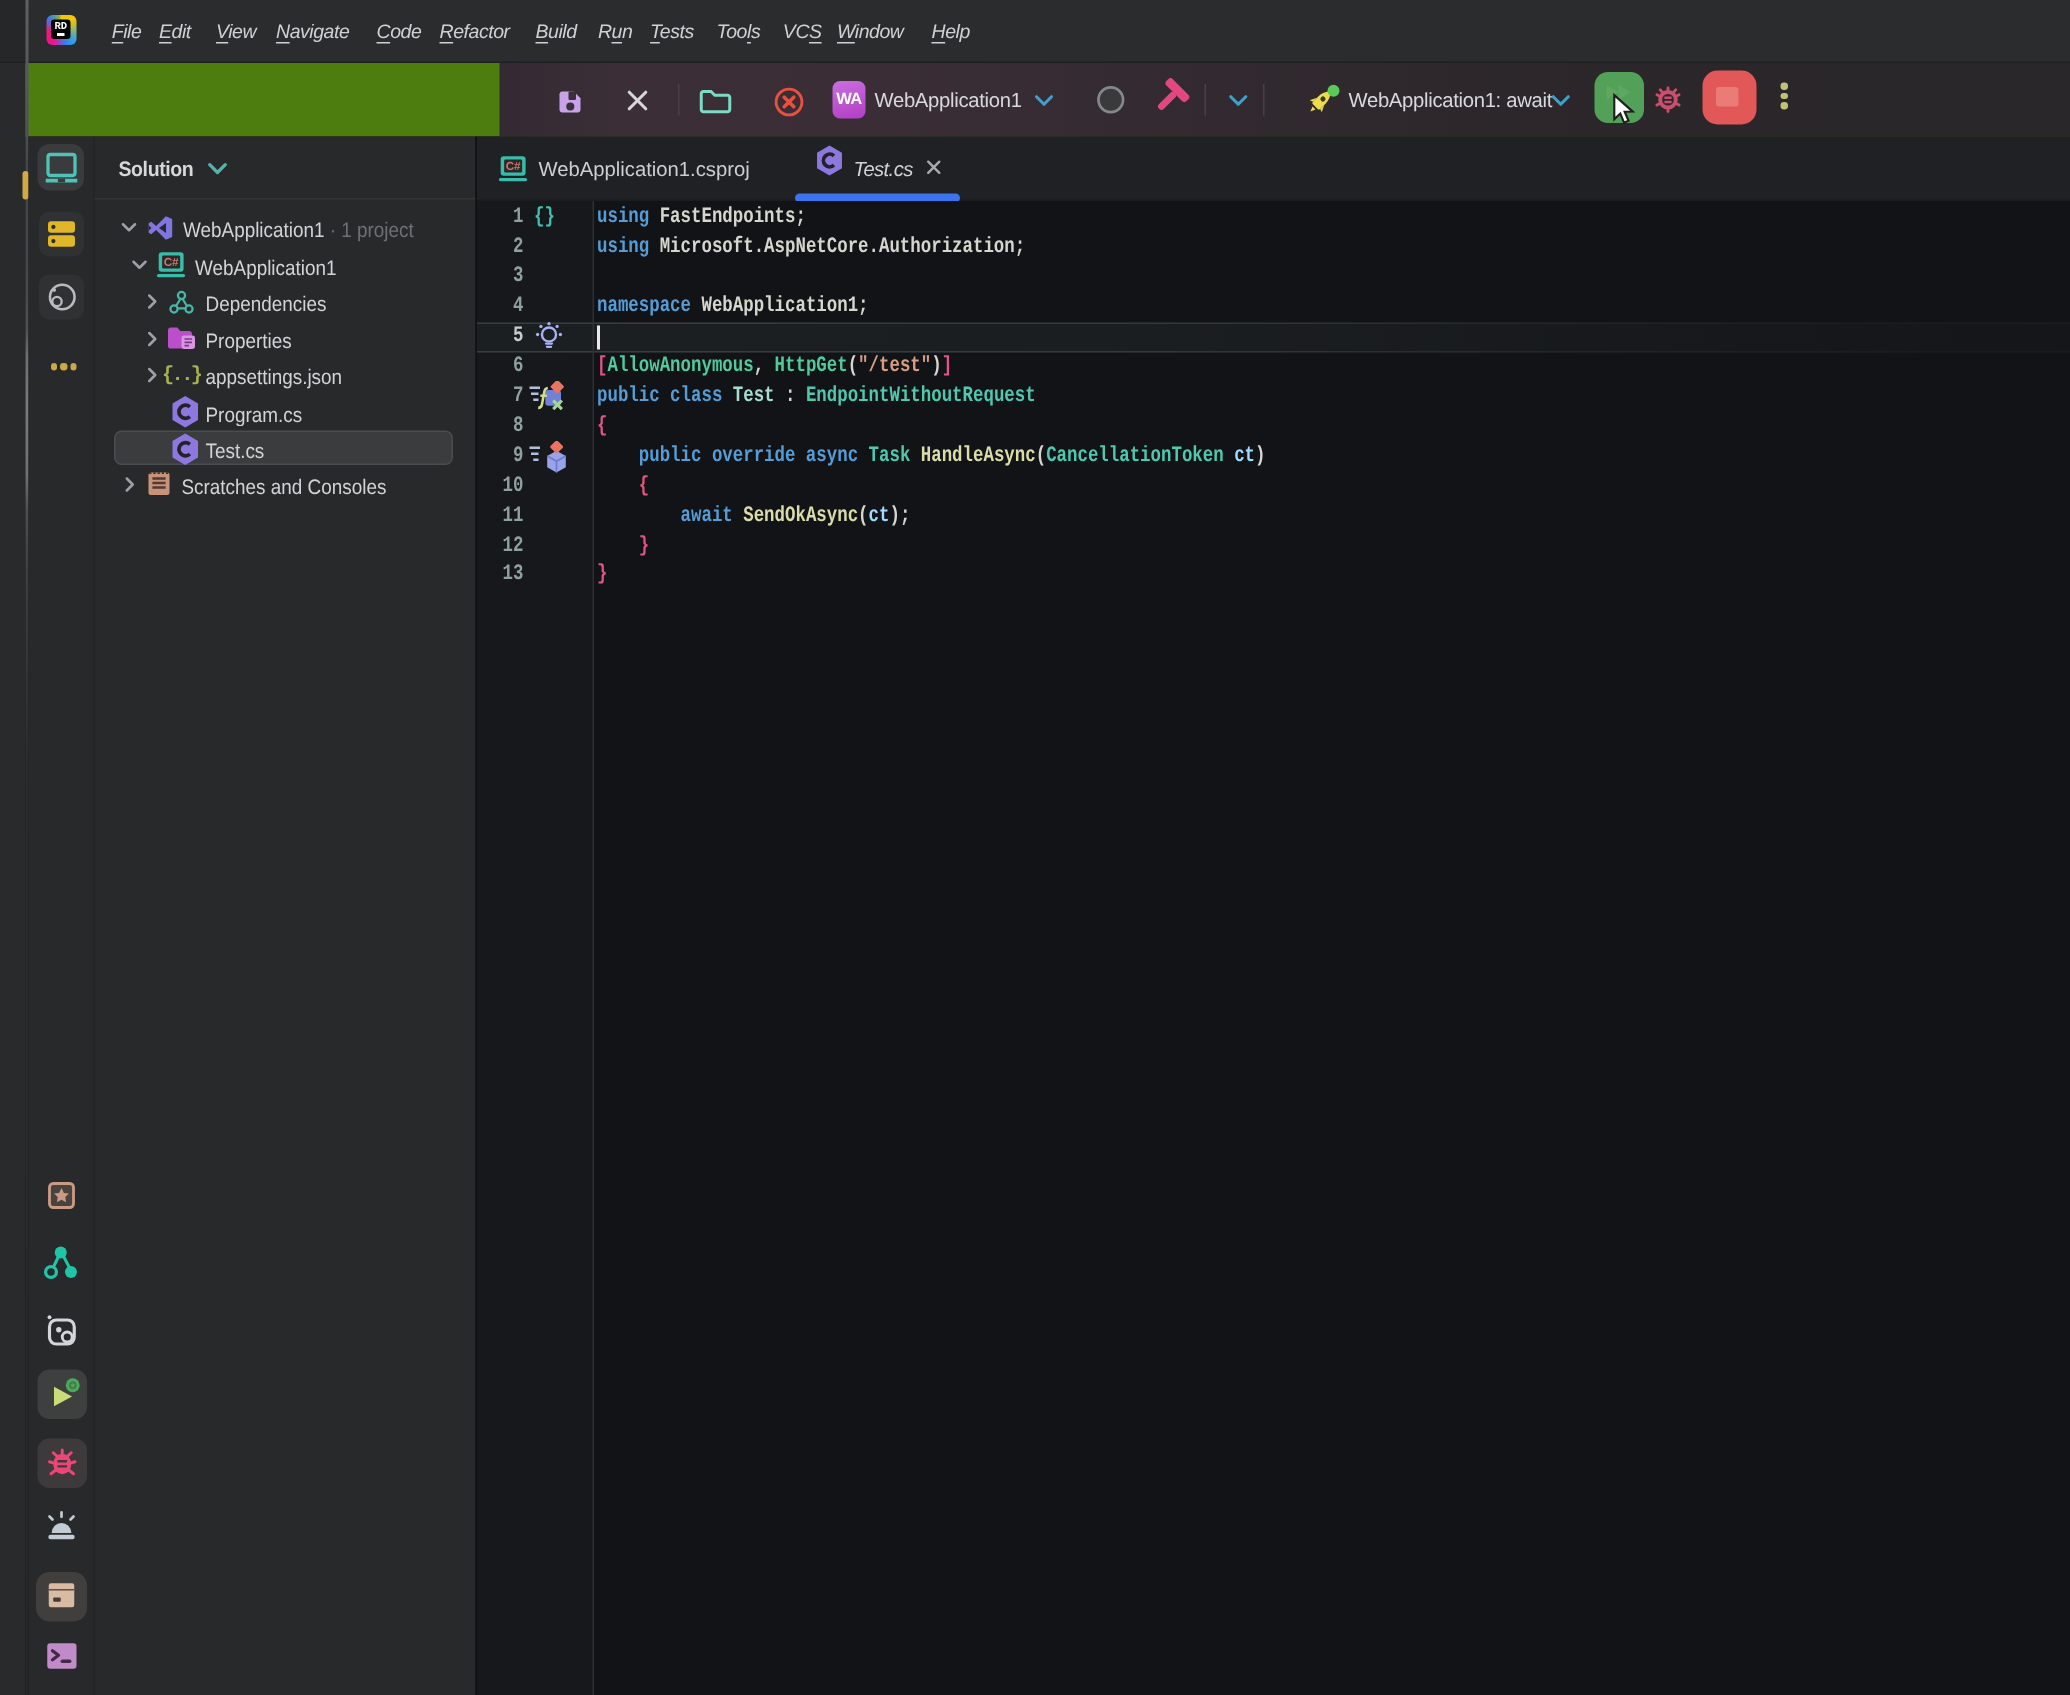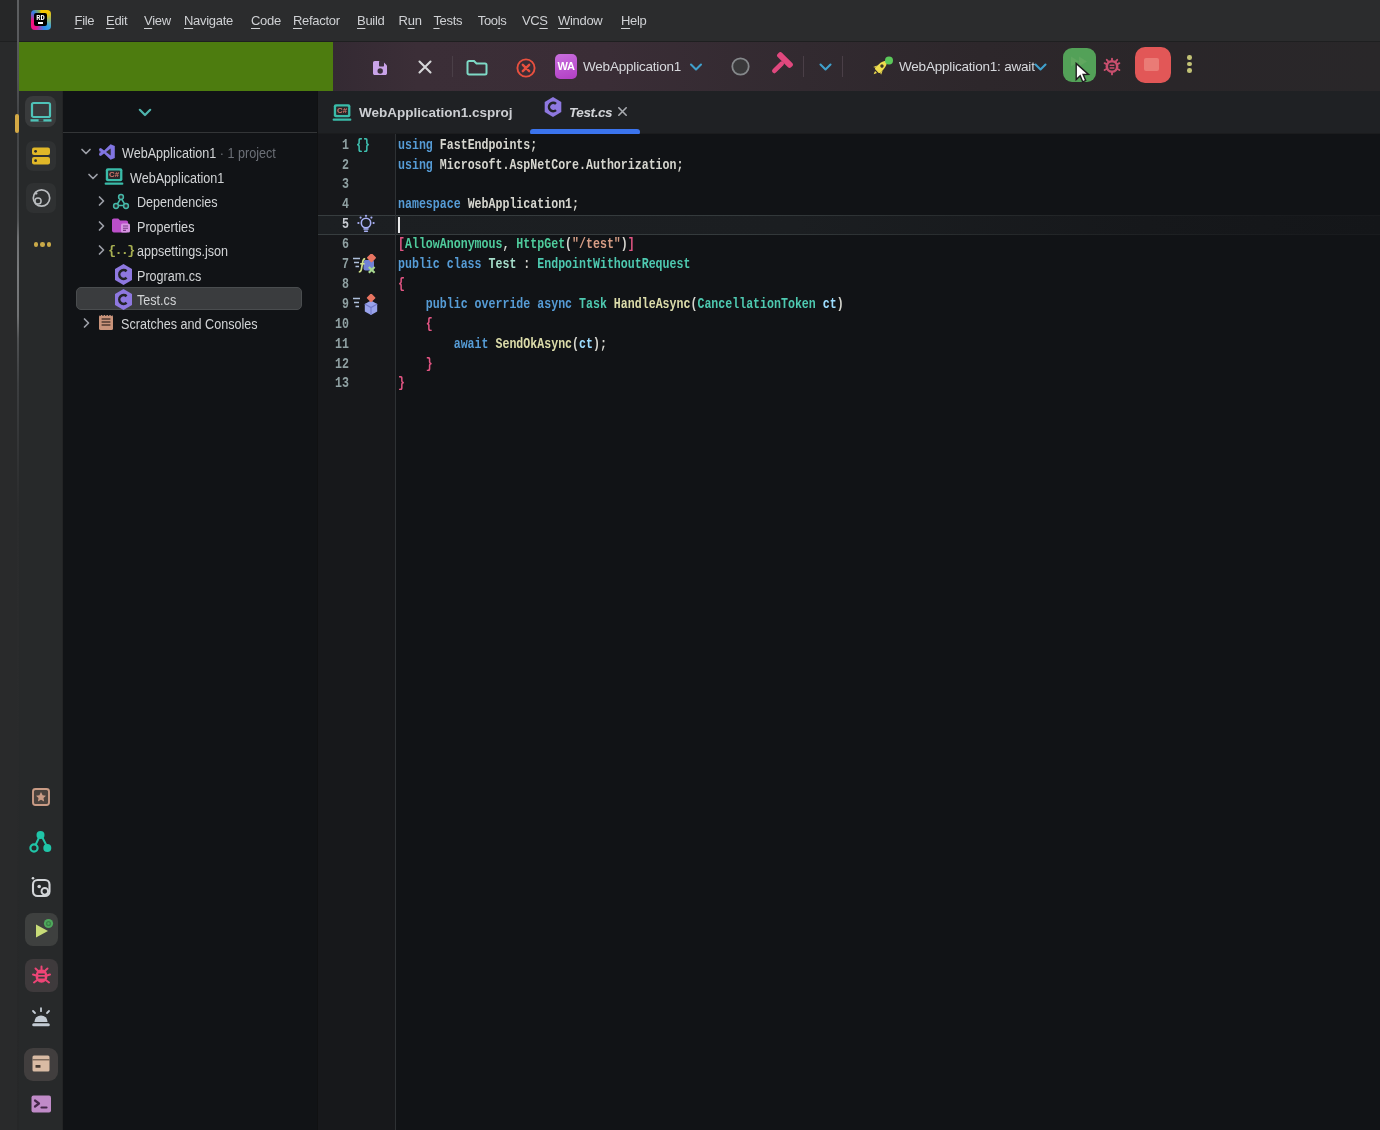--- a/index.html
+++ b/index.html
@@ -1,20 +1,20 @@
 <!DOCTYPE html>
 <html><head>
 <meta charset="utf-8">
 <style>
 html,body{margin:0;padding:0;background:#111316;}
 #app{position:relative;width:1380px;height:1130px;overflow:hidden;background:#111316;
   font-family:"Liberation Sans",sans-serif;}
 
 #menubar{position:absolute;left:0;top:0;width:1380px;height:41px;background:#2B2C2D;border-bottom:1px solid #1E1F20;padding-left:16px;}
-.mi{position:absolute;top:13px;font-size:13px;letter-spacing:-0.3px;color:#CFD1D4;white-space:pre;}
+.mi{position:absolute;top:13px;font-size:13px;letter-spacing:-0.3px;color:#CFD1D4;white-space:pre;font-style:italic;}
 .mi u{text-decoration:underline;text-decoration-thickness:1px;text-underline-offset:2.5px;}
 #logo{position:absolute;left:31px;top:10px;width:20px;height:20px;border-radius:4px;
  background:conic-gradient(from 0deg,#F5C700 45deg,#35A2E2 130deg,#2E86EC 160deg,#F0128C 215deg,#F4157E 265deg,#3380E8 315deg,#8FB040 350deg,#F5C700 360deg);}
 #logo .inner{position:absolute;left:3px;top:3px;width:13px;height:13px;background:#000;border-radius:2px;
  color:#fff;font:700 7px "Liberation Mono",monospace;text-align:center;line-height:11px;}
 #logo .inner i{display:block;width:5px;height:1.5px;background:#fff;margin:-2px auto 0;}
 
 #toolbar{position:absolute;left:0;top:42px;width:1380px;height:49px;background:#4d7c0f;}
 #toolbargrad{position:absolute;left:333px;top:0;width:1047px;height:49px;
  background:linear-gradient(90deg,#342A33 0%,#3B2E37 8%,#3A2D36 26%,#322A30 45%,#2D272B 62%,#2A2629 80%,#292729 100%);}
@@ -46,21 +46,21 @@
 .t{color:#4EC9B0;}
 .tc{color:#A7DECB;}
 .a{color:#4FCB9C;}
 .s{color:#D69D85;}
 .p{color:#E25583;}
 .m{color:#DCDCAA;}
 .v{color:#9CDCFE;}
 #fold1{position:absolute;left:356px;top:135.6px;font:700 14.6px "Liberation Mono",monospace;
  line-height:19.9px;color:#3FC0B0;transform:scaleX(0.795);transform-origin:0 0;}
 
-.tabtext{position:absolute;top:105px;font-size:13.5px;color:#CCCED2;font-weight:bold;}
+.tabtext{position:absolute;top:105px;font-size:13.5px;color:#CCCED2;}
 #tabline{position:absolute;left:530px;top:129px;width:110px;height:5.5px;background:#3B74EE;border-radius:3px;}
 
 .trow{position:absolute;font-size:14px;color:#D2D4D6;white-space:pre;transform:scaleX(0.9);transform-origin:0 50%;}
 .dim{color:#6C7077;}
 #selbar{position:absolute;left:76px;top:287px;width:226px;height:23px;background:#3A3C3E;
  border:1px solid #4A4D4F;border-radius:5px;box-sizing:border-box;}
 
 .ic{position:absolute;}
 </style>
 </head>
@@ -152,20 +152,23 @@
     <div class="ic" style="left:1144px;top:16px;width:15px;height:13px;border-radius:2px;background:#EA7B76;"></div>
     <div class="ic" style="left:1187px;top:13.2px;width:4.6px;height:4.6px;border-radius:50%;background:#C2C276;"></div>
     <div class="ic" style="left:1187px;top:19.7px;width:4.6px;height:4.6px;border-radius:50%;background:#C2C276;"></div>
     <div class="ic" style="left:1187px;top:26.2px;width:4.6px;height:4.6px;border-radius:50%;background:#C2C276;"></div>
   </div>
   <div id="leftcol"></div>
   <div id="edgeline"></div>
   <div id="ytick" style="position:absolute;left:14.5px;top:114px;width:4.5px;height:19px;background:#D4A945;border-radius:2px;"></div>
   <div id="stripe"></div>
   <div style="position:absolute;left:62px;top:91px;width:1px;height:1039px;background:#232425;"></div>
+  <div id="panel">
+    <div style="position:absolute;left:16px;top:13px;font-size:14px;font-weight:700;letter-spacing:-0.3px;color:#D6D8DA;transform:scaleX(0.93);transform-origin:0 0;">Solution</div>
+  </div>
   <div id="panelsep"></div>
   <div id="selbar"></div>
   <div id="treeicons">
     <svg class="ic" style="left:137px;top:106px" width="16" height="13" viewBox="0 0 16 13">
       <path d="M2.8 3.8 L8 9 L13.2 3.8" fill="none" stroke="#4FB5AE" stroke-width="2.2" stroke-linecap="round" stroke-linejoin="round"></path>
     </svg>
     <svg class="ic" style="left:80px;top:147px" width="12" height="10" viewBox="0 0 12 10">
       <path d="M2 2.5 L6 6.5 L10 2.5" fill="none" stroke="#9DA0A8" stroke-width="1.7" stroke-linecap="round" stroke-linejoin="round"></path>
     </svg>
     <svg class="ic" style="left:87px;top:171.5px" width="12" height="10" viewBox="0 0 12 10">

